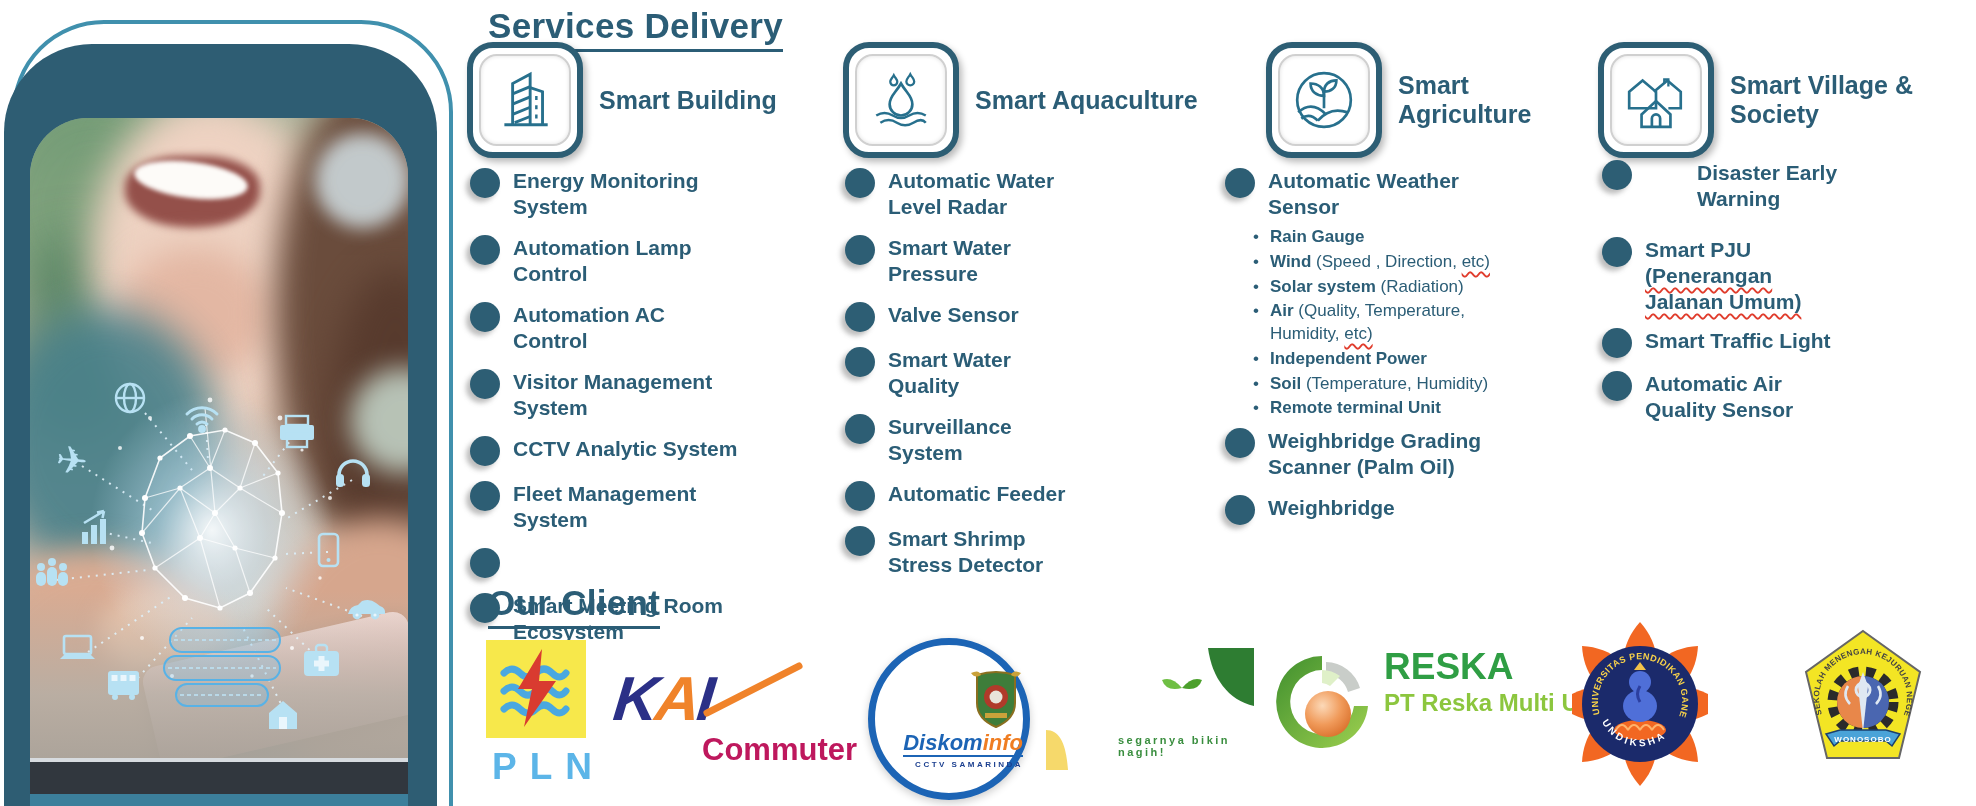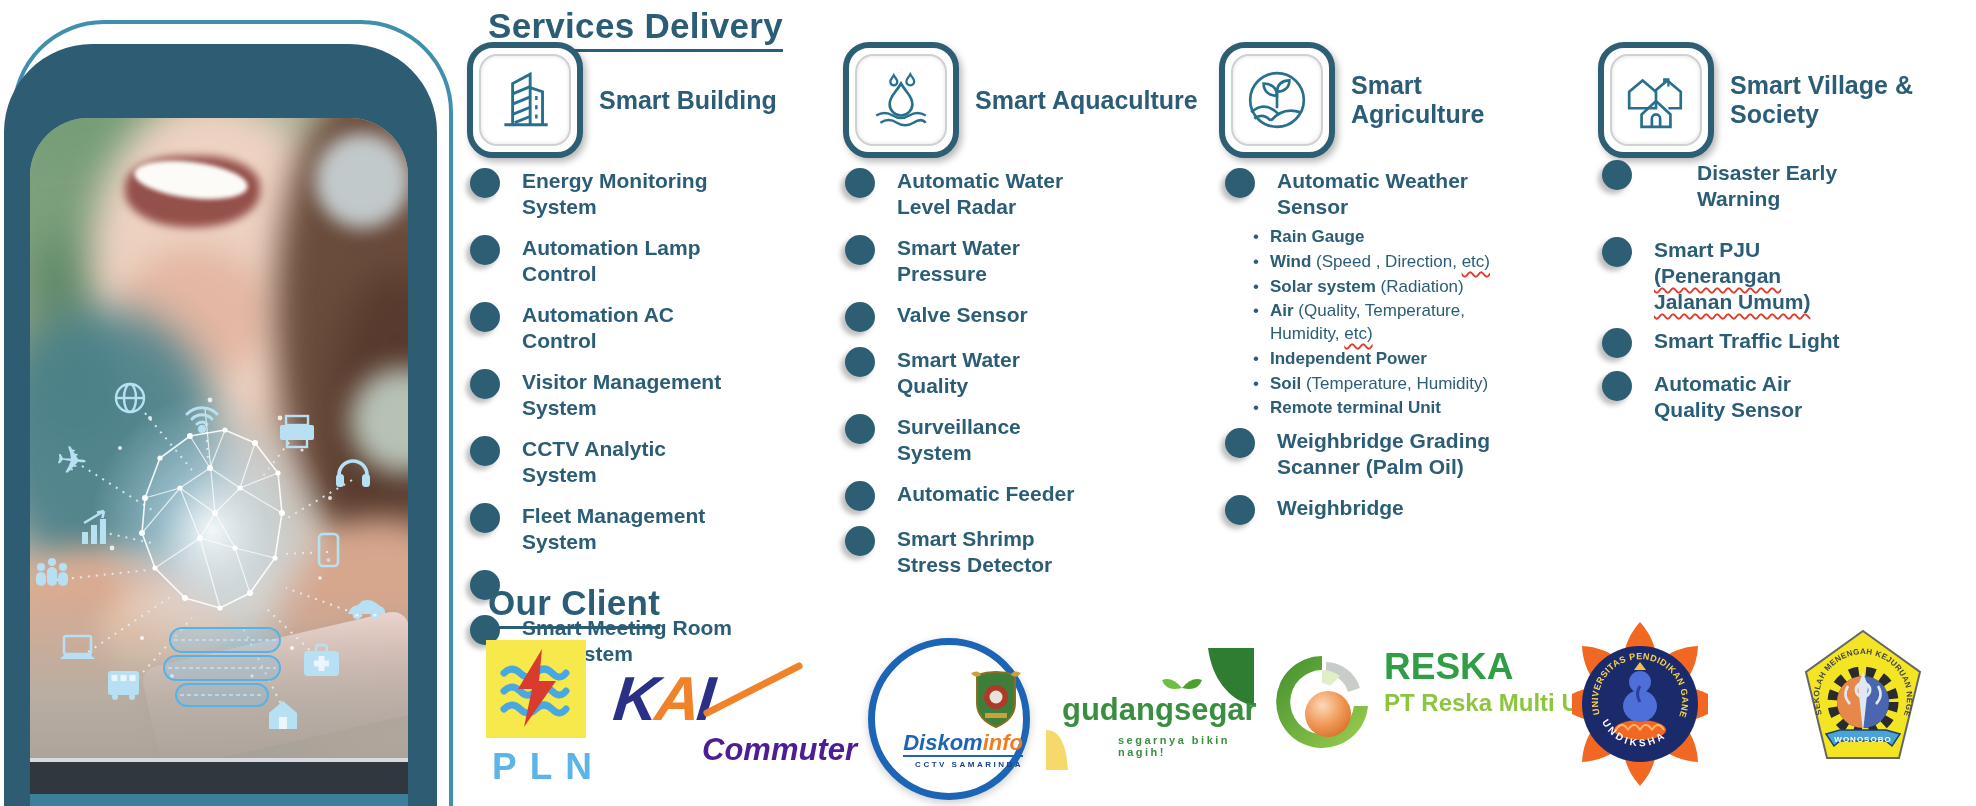--- a/index.html
+++ b/index.html
@@ -33,40 +33,40 @@
   
   .cat{position:absolute;display:flex;align-items:center;gap:16px;}
   .tile{width:104px;height:104px;border:6px solid #2d5e74;border-radius:26px;background:#fff;
     box-shadow:3px 4px 7px rgba(0,0,0,.28);display:flex;align-items:center;justify-content:center;}
   .tile-inner{width:88px;height:88px;border:2px solid #d0d0d0;border-radius:18px;
     display:flex;align-items:center;justify-content:center;box-shadow:inset 0 0 4px rgba(0,0,0,.12);}
   .cat-title{font-size:25px;font-weight:800;color:#2b5d76;line-height:1.16;}
 
   
   .list{position:absolute;list-style:none;margin:0;padding:0;}
-  .item{display:flex;gap:22px;margin-bottom:15px;}
+  .item{display:flex;gap:13px;margin-bottom:15px;}
   .dot{flex-shrink:0;width:30px;height:30px;border-radius:50%;background:#2d5e74;margin-top:0px;
     box-shadow:-4px 4px 5px rgba(110,110,110,.45);}
   .txt{font-size:21px;font-weight:700;color:#2b5d76;line-height:1.24;}
   .sublist{list-style:none;margin:6px 0 2px 45px;padding:0;}
   .sub-item{position:relative;font-size:17px;color:#2b5d76;line-height:1.34;margin-bottom:2px;}
   .sub-item::before{content:"\2022";position:absolute;left:-17px;color:#2b5d76;}
   .sub-item b{font-weight:800;}
   .squiggle{text-decoration:underline;text-decoration-style:wavy;text-decoration-color:#e03c2c;
     text-decoration-thickness:2px;text-underline-offset:4px;}
 
   
   .logo{position:absolute;}
   .pln-box{width:100px;height:98px;background:#f7e84b;display:flex;align-items:center;justify-content:center;}
   .pln-label{font-size:37px;font-weight:700;color:#5cb5e8;letter-spacing:13px;margin-top:8px;margin-left:6px;text-align:center;}
   .kai-word{font-style:italic;font-weight:800;font-size:62px;letter-spacing:-3px;transform:skewX(-6deg);line-height:1;}
   .kai-k,.kai-i{color:#2b3087;} .kai-a{color:#f0832a;}
   .kai-slash{position:absolute;left:84px;top:18px;width:110px;height:7px;background:#f0832a;
     transform:rotate(-27deg);border-radius:3px;}
-  .commuter{font-style:italic;font-weight:800;font-size:31px;color:#4c1d95;margin-top:2px;}
+  .commuter{font-weight:800;font-size:31px;color:#be185d;margin-top:2px;}
   .disk-circle{width:148px;height:148px;border-radius:50%;border:7px solid #1c64b5;background:#fff;
     display:flex;flex-direction:column;align-items:flex-end;justify-content:center;box-shadow:0 3px 8px rgba(0,0,0,.2);}
   .disk-word{font-style:italic;font-weight:800;font-size:22px;border-bottom:2px solid #1c64b5;line-height:1.1;}
   .disk-blue{color:#1c64b5;} .disk-orange{color:#ef7d22;}
   .disk-city{font-size:8px;font-weight:700;letter-spacing:2.5px;color:#1b3f8f;margin-top:3px;}
   .gs-word{font-size:31px;font-weight:700;color:#3a8e3f;letter-spacing:0px;}
   .gs-tag{font-size:11px;font-weight:700;color:#3a8e3f;letter-spacing:2.5px;margin-top:2px;margin-left:40px;}
   .reska-title{font-size:37px;font-weight:800;color:#2f9e44;line-height:1;}
   .reska-sub{font-size:24px;font-weight:700;color:#8cc63e;margin-top:4px;}
 </style>
@@ -273,21 +273,21 @@
             <path d="M37,20 L49,24 L49,56"></path>
         <path d="M20,26 L37,19 M20,36 L37,29 M20,46 L37,39 M22,54 L37,48"></path>
         <path d="M43,28 v4 M43,37 v4 M43,46 v4" stroke-width="2.4"></path>
         <path d="M12,56 H54"></path>
       </svg>
     </div>
       </div>
     <div class="cat-title" style="width:220px;">Smart Building</div>
   </div>
 
-  <div class="cat" style="left:1219px;top:42px;justify-content:flex-end;">
+  <div class="cat" style="left:1266px;top:42px;justify-content:flex-end;">
     <div class="tile">
         <div class="tile-inner">
       <svg width="66" height="66" viewBox="0 0 64 64" fill="none" stroke="#27708d" stroke-width="2.6">
         <circle cx="32" cy="32" r="26"></circle>
         <path d="M32,40 V22"></path>
         <path d="M32,28 C32,20 26,16 19,16 C19,24 25,28 32,28 Z"></path>
         <path d="M32,24 C32,17 37,13 44,13 C44,20 39,24 32,24 Z"></path>
         <path d="M7,44 Q20,32 34,46 M26,52 Q38,38 55,44 M10,50 Q18,44 26,52"></path>
       </svg>
     </div>
@@ -454,21 +454,20 @@
 
   <div class="logo" style="left:1040px;top:640px;width:220px;height:150px;">
     <svg width="220" height="150" viewBox="0 0 220 150" style="position:absolute;left:0;top:0;">
       <path d="M168,8 h46 v58 c-26,-6 -42,-28 -46,-58 z" fill="#2e7d32"></path>
       <path d="M6,90 c14,0 20,14 22,40 h-22 z" fill="#f6d96b"></path>
       <g>
         <path d="M142,48 q10,-12 20,-8 q-4,12 -20,8 z" fill="#4ca02c"></path>
         <path d="M142,48 q-10,-12 -20,-8 q4,12 20,8 z" fill="#6fbf44"></path>
       </g>
     </svg>
-    <div class="gs-word" style="position:absolute;left:22px;top:52px;">gudangsegar</div>
     <div class="gs-tag" style="position:absolute;left:38px;top:92px;">segarnya bikin nagih!</div>
   </div>
 
   <div class="logo" style="left:1276px;top:648px;">
     <svg width="95" height="115" viewBox="0 0 95 115" style="float:left;">
       <defs>
         <radialGradient id="ballG" cx="38%" cy="32%" r="75%">
           <stop offset="0%" stop-color="#fcd9b8"></stop>
             <stop offset="55%" stop-color="#f09a5a"></stop>
             <stop offset="100%" stop-color="#d96f2a"></stop>

